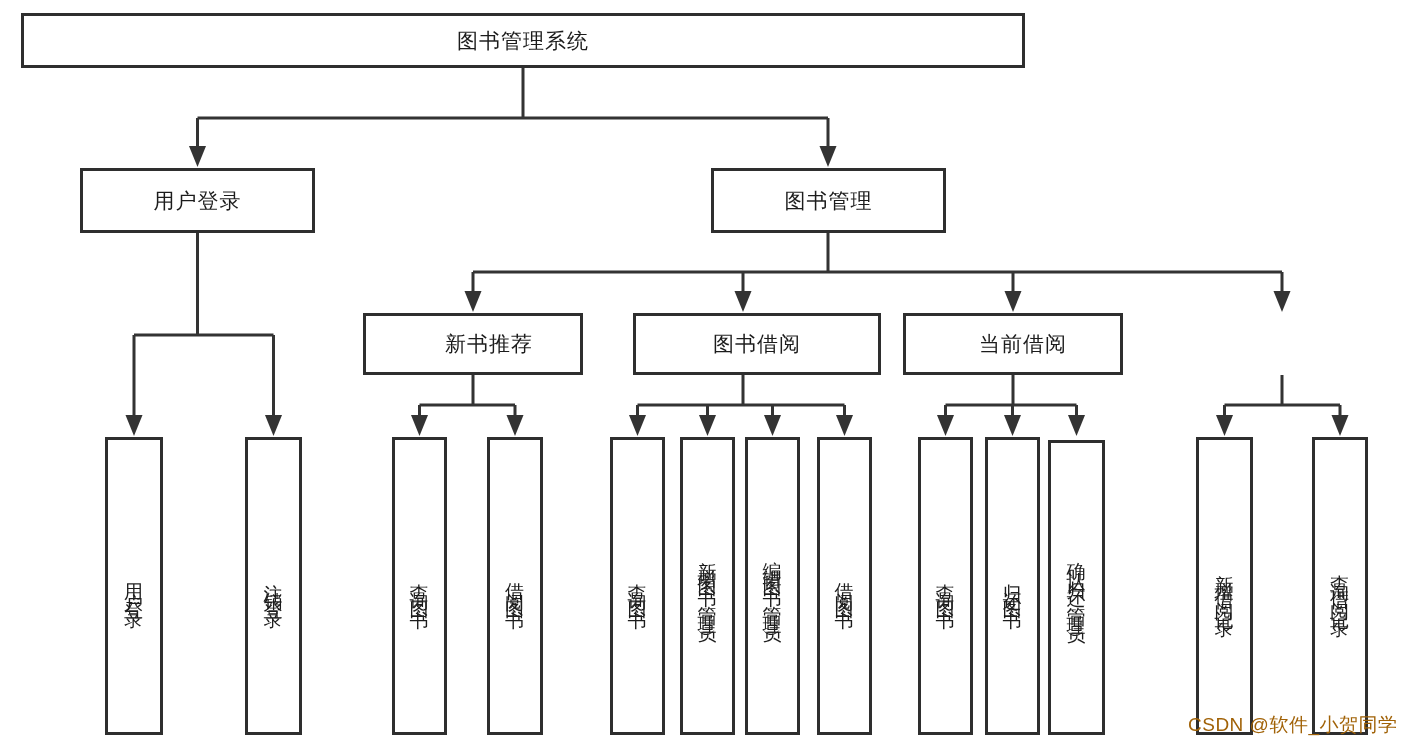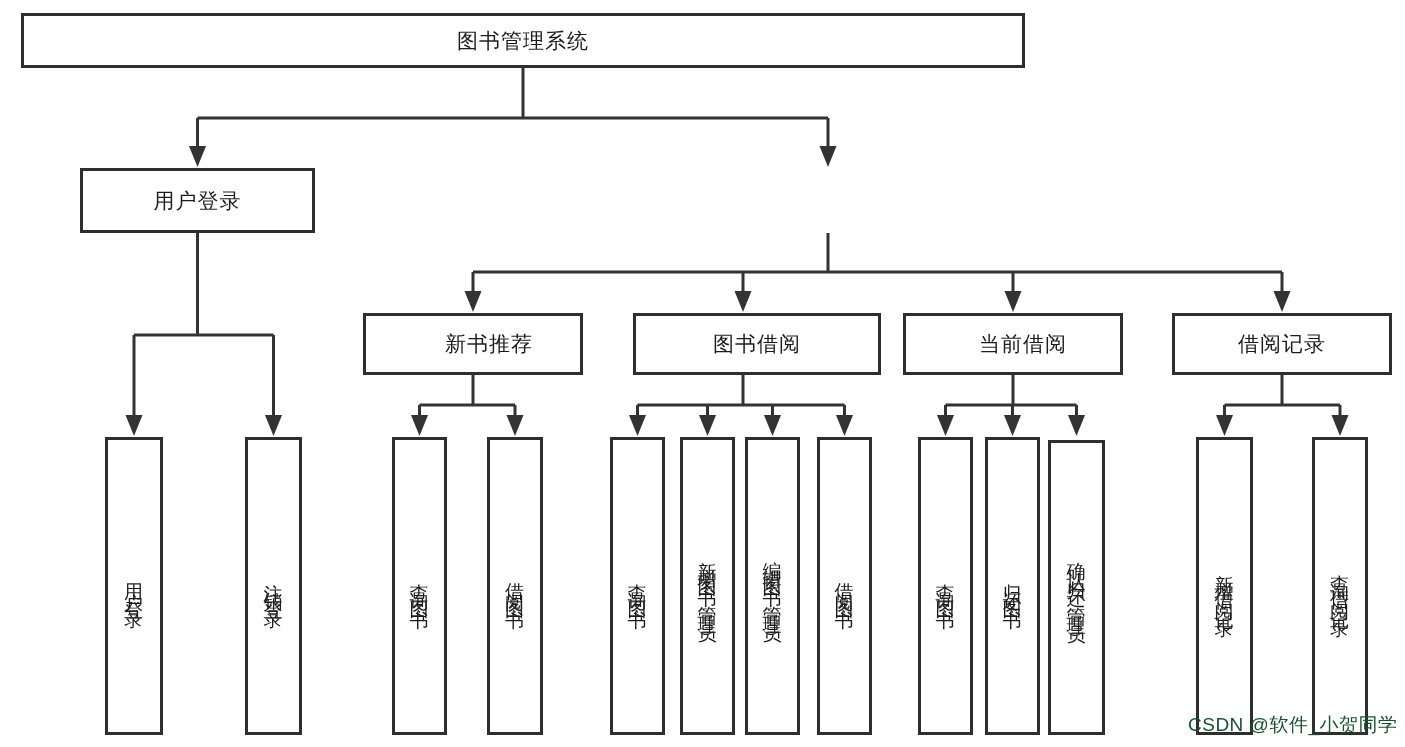--- a/index.html
+++ b/index.html
@@ -34,21 +34,21 @@
     text-orientation: mixed;
     letter-spacing: 9px;
     line-height: 1;
   }
   .vbox span { display: block; }
   #watermark {
     position: absolute;
     left: 1188px;
     top: 712px;
     font-size: 19px;
-    color: #14532d;
+    color: #a16207;
     white-space: nowrap;
     letter-spacing: 0.5px;
   }
 </style>
 </head>
 <body>
 
 <div id="stage">
 
   <svg id="connectors" viewBox="0 0 1405 747" xmlns="http://www.w3.org/2000/svg">
@@ -91,32 +91,32 @@
     </g>
   </svg>
 
   <div class="hbox" style="left:21px; top:13px; width:1004px; height:55px;">
     <span>图书管理系统</span>
   </div>
 
   <div class="hbox" style="left:80px; top:168px; width:235px; height:65px;">
     <span>用户登录</span>
   </div>
+  <div class="hbox" style="left:711px; top:168px; width:235px; height:65px;">
+    <span>图书管理</span>
+  </div>
 
   <div class="hbox" style="left:363px; top:313px; width:220px; height:62px;padding-left:32px;">
     <span>新书推荐</span>
   </div>
   <div class="hbox" style="left:633px; top:313px; width:248px; height:62px;">
     <span>图书借阅</span>
   </div>
   <div class="hbox" style="left:903px; top:313px; width:220px; height:62px;padding-left:20px;">
     <span>当前借阅</span>
-  </div>
-  <div class="hbox" style="left:1172px; top:313px; width:220px; height:62px;">
-    <span>借阅记录</span>
   </div>
 
   <div class="vbox" style="left:105px; top:437px; width:58px; height:298px;">
     <span>用户登录</span>
   </div>
   <div class="vbox" style="left:245px; top:437px; width:57px; height:298px;">
     <span>注销登录</span>
   </div>
 
   <div class="vbox" style="left:392px; top:437px; width:55px; height:298px;">

